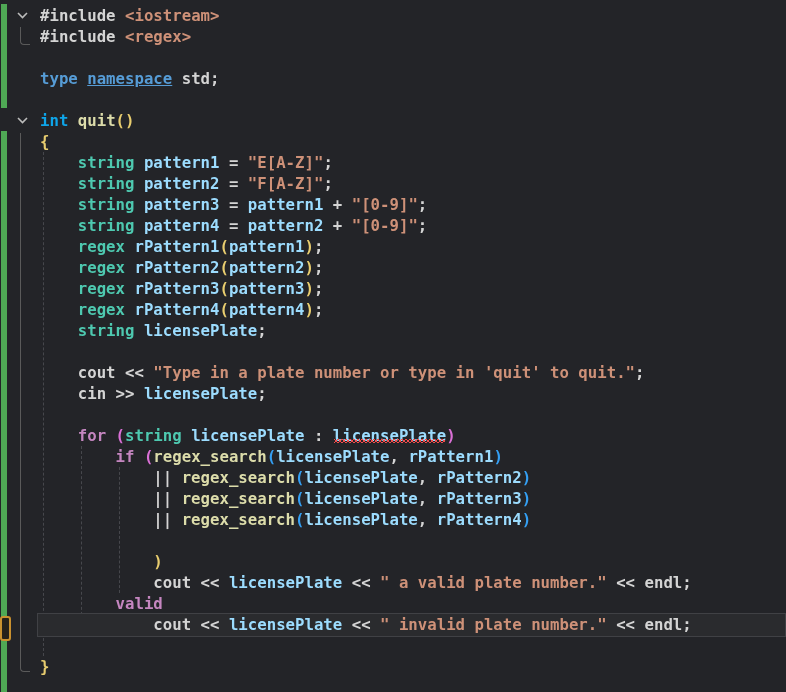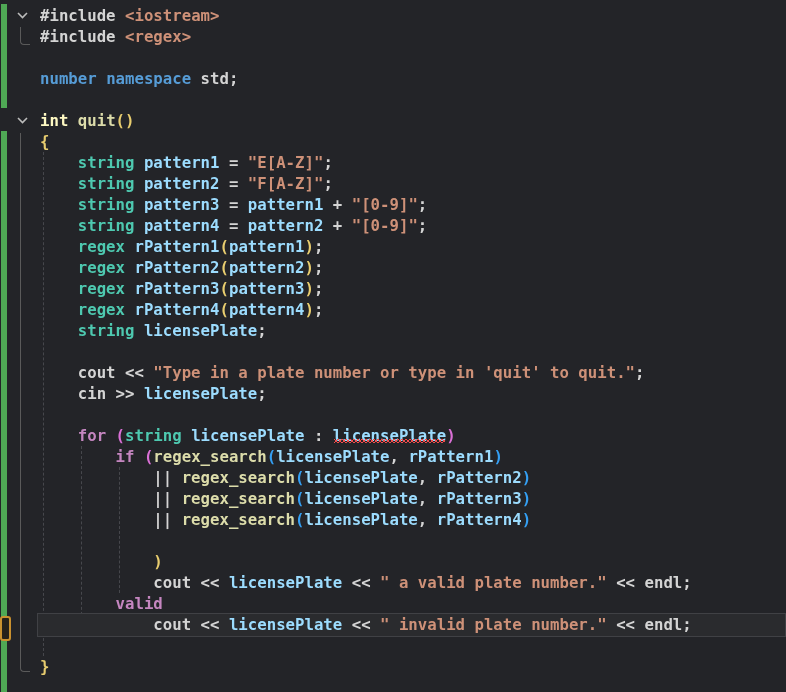--- a/index.html
+++ b/index.html
@@ -88,23 +88,23 @@
   <div class="indent-guide" id="indent-guide-1"></div>
   <div class="indent-guide" id="indent-guide-2"></div>
   <div class="indent-guide" id="indent-guide-3"></div>
 
   <div id="current-line"></div>
 
   <div id="code-lines">
       <div class="code-line" style="top: 5px;"><span style="color: rgb(212, 212, 212);">#include </span><span style="color: rgb(206, 145, 120);">&lt;iostream&gt;</span></div>
       <div class="code-line" style="top: 26px;"><span style="color: rgb(212, 212, 212);">#include </span><span style="color: rgb(206, 145, 120);">&lt;regex&gt;</span></div>
       <div class="code-line" style="top: 47px;"></div>
-      <div class="code-line" style="top: 68px;"><span style="color: rgb(86, 156, 214);">number</span><span style="color: rgb(212, 212, 212);"> </span><span style="color: rgb(86, 156, 214);">namespace</span><span style="color: rgb(212, 212, 212);"> std;</span></div>
+      <div class="code-line" style="top: 68px;"><span style="color: rgb(86, 156, 214);">type</span><span style="color: rgb(212, 212, 212);"> </span><span style="color: rgb(86, 156, 214); text-decoration: underline;">namespace</span><span style="color: rgb(212, 212, 212);"> std;</span></div>
       <div class="code-line" style="top: 89px;"></div>
-      <div class="code-line" style="top: 110px;"><span style="color: #fef9c3;">int</span><span style="color: rgb(212, 212, 212);"> </span><span style="color: rgb(220, 220, 170);">quit</span><span style="color: rgb(232, 205, 111);">()</span></div>
+      <div class="code-line" style="top: 110px;"><span style="color: #0ea5e9;">int</span><span style="color: rgb(212, 212, 212);"> </span><span style="color: rgb(220, 220, 170);">quit</span><span style="color: rgb(232, 205, 111);">()</span></div>
       <div class="code-line" style="top: 131px;"><span style="color: rgb(232, 205, 111);">{</span></div>
       <div class="code-line" style="top: 152px;"><span style="color: rgb(212, 212, 212);">    </span><span style="color: rgb(78, 201, 176);">string</span><span style="color: rgb(212, 212, 212);"> </span><span style="color: rgb(156, 220, 254);">pattern1</span><span style="color: rgb(212, 212, 212);"> = </span><span style="color: rgb(206, 145, 120);">"E[A-Z]"</span><span style="color: rgb(212, 212, 212);">;</span></div>
       <div class="code-line" style="top: 173px;"><span style="color: rgb(212, 212, 212);">    </span><span style="color: rgb(78, 201, 176);">string</span><span style="color: rgb(212, 212, 212);"> </span><span style="color: rgb(156, 220, 254);">pattern2</span><span style="color: rgb(212, 212, 212);"> = </span><span style="color: rgb(206, 145, 120);">"F[A-Z]"</span><span style="color: rgb(212, 212, 212);">;</span></div>
       <div class="code-line" style="top: 194px;"><span style="color: rgb(212, 212, 212);">    </span><span style="color: rgb(78, 201, 176);">string</span><span style="color: rgb(212, 212, 212);"> </span><span style="color: rgb(156, 220, 254);">pattern3</span><span style="color: rgb(212, 212, 212);"> = </span><span style="color: rgb(156, 220, 254);">pattern1</span><span style="color: rgb(212, 212, 212);"> + </span><span style="color: rgb(206, 145, 120);">"[0-9]"</span><span style="color: rgb(212, 212, 212);">;</span></div>
       <div class="code-line" style="top: 215px;"><span style="color: rgb(212, 212, 212);">    </span><span style="color: rgb(78, 201, 176);">string</span><span style="color: rgb(212, 212, 212);"> </span><span style="color: rgb(156, 220, 254);">pattern4</span><span style="color: rgb(212, 212, 212);"> = </span><span style="color: rgb(156, 220, 254);">pattern2</span><span style="color: rgb(212, 212, 212);"> + </span><span style="color: rgb(206, 145, 120);">"[0-9]"</span><span style="color: rgb(212, 212, 212);">;</span></div>
       <div class="code-line" style="top: 236px;"><span style="color: rgb(212, 212, 212);">    </span><span style="color: rgb(78, 201, 176);">regex</span><span style="color: rgb(212, 212, 212);"> </span><span style="color: rgb(156, 220, 254);">rPattern1</span><span style="color: rgb(232, 205, 111);">(</span><span style="color: rgb(156, 220, 254);">pattern1</span><span style="color: rgb(232, 205, 111);">)</span><span style="color: rgb(212, 212, 212);">;</span></div>
       <div class="code-line" style="top: 257px;"><span style="color: rgb(212, 212, 212);">    </span><span style="color: rgb(78, 201, 176);">regex</span><span style="color: rgb(212, 212, 212);"> </span><span style="color: rgb(156, 220, 254);">rPattern2</span><span style="color: rgb(232, 205, 111);">(</span><span style="color: rgb(156, 220, 254);">pattern2</span><span style="color: rgb(232, 205, 111);">)</span><span style="color: rgb(212, 212, 212);">;</span></div>
       <div class="code-line" style="top: 278px;"><span style="color: rgb(212, 212, 212);">    </span><span style="color: rgb(78, 201, 176);">regex</span><span style="color: rgb(212, 212, 212);"> </span><span style="color: rgb(156, 220, 254);">rPattern3</span><span style="color: rgb(232, 205, 111);">(</span><span style="color: rgb(156, 220, 254);">pattern3</span><span style="color: rgb(232, 205, 111);">)</span><span style="color: rgb(212, 212, 212);">;</span></div>
       <div class="code-line" style="top: 299px;"><span style="color: rgb(212, 212, 212);">    </span><span style="color: rgb(78, 201, 176);">regex</span><span style="color: rgb(212, 212, 212);"> </span><span style="color: rgb(156, 220, 254);">rPattern4</span><span style="color: rgb(232, 205, 111);">(</span><span style="color: rgb(156, 220, 254);">pattern4</span><span style="color: rgb(232, 205, 111);">)</span><span style="color: rgb(212, 212, 212);">;</span></div>
       <div class="code-line" style="top: 320px;"><span style="color: rgb(212, 212, 212);">    </span><span style="color: rgb(78, 201, 176);">string</span><span style="color: rgb(212, 212, 212);"> </span><span style="color: rgb(156, 220, 254);">licensePlate</span><span style="color: rgb(212, 212, 212);">;</span></div>

